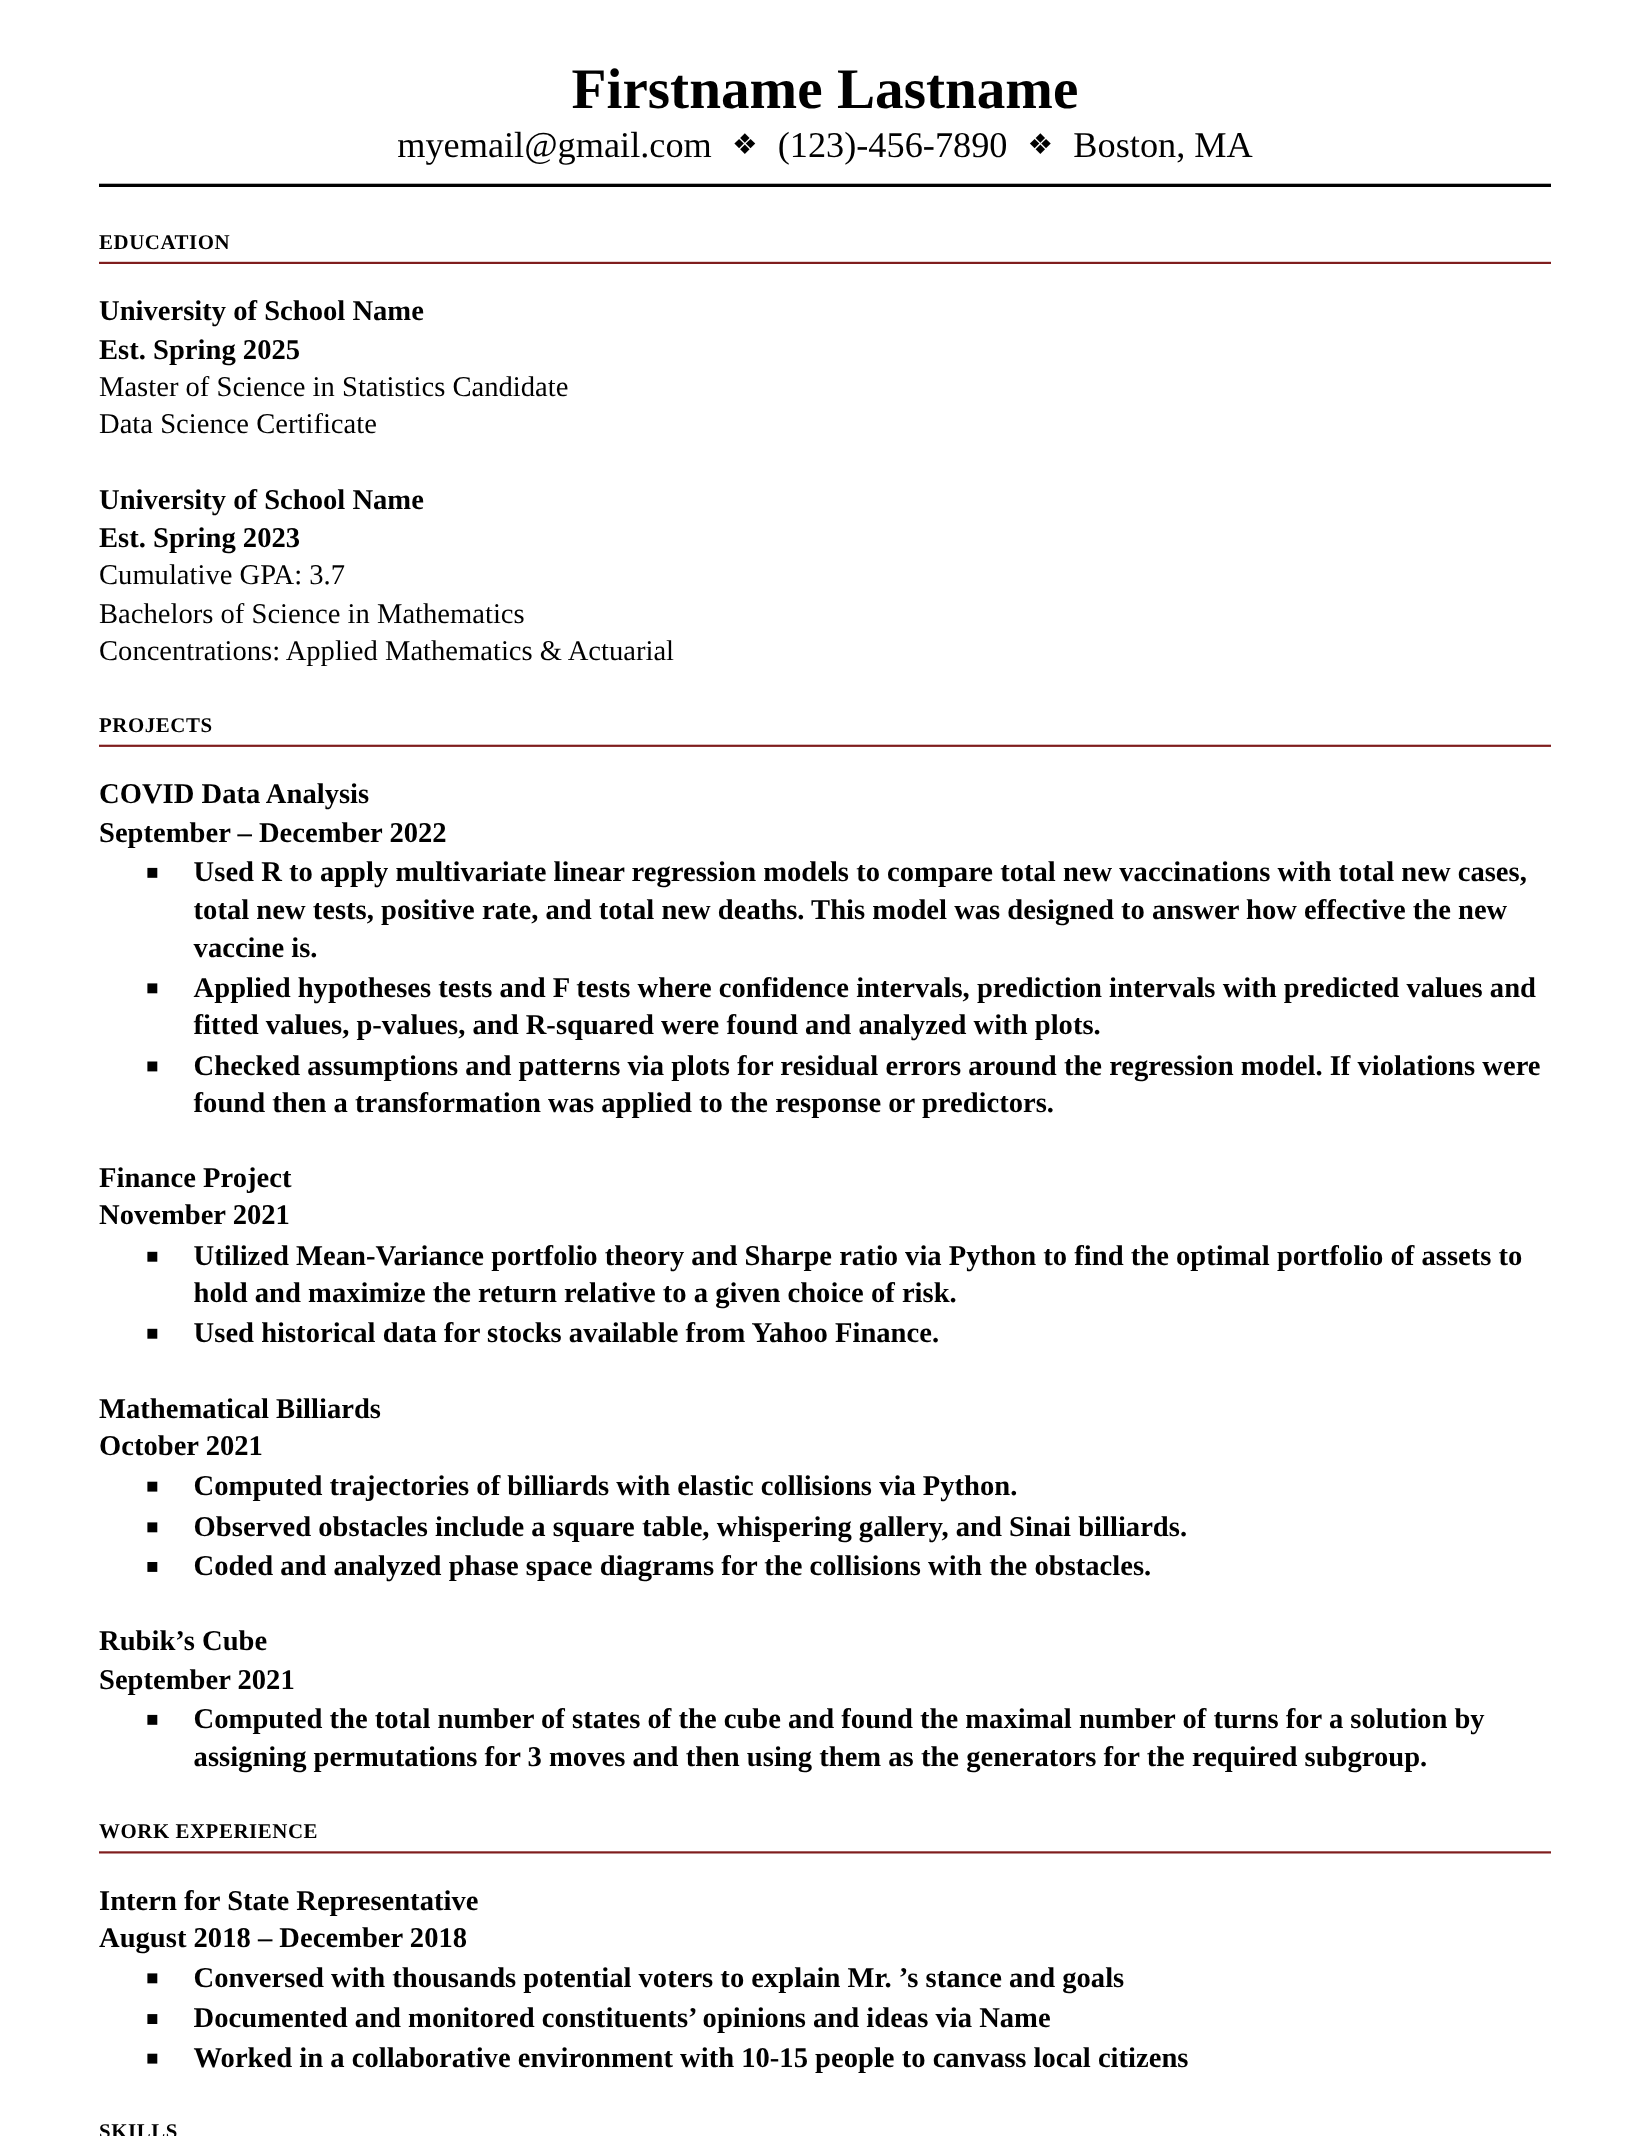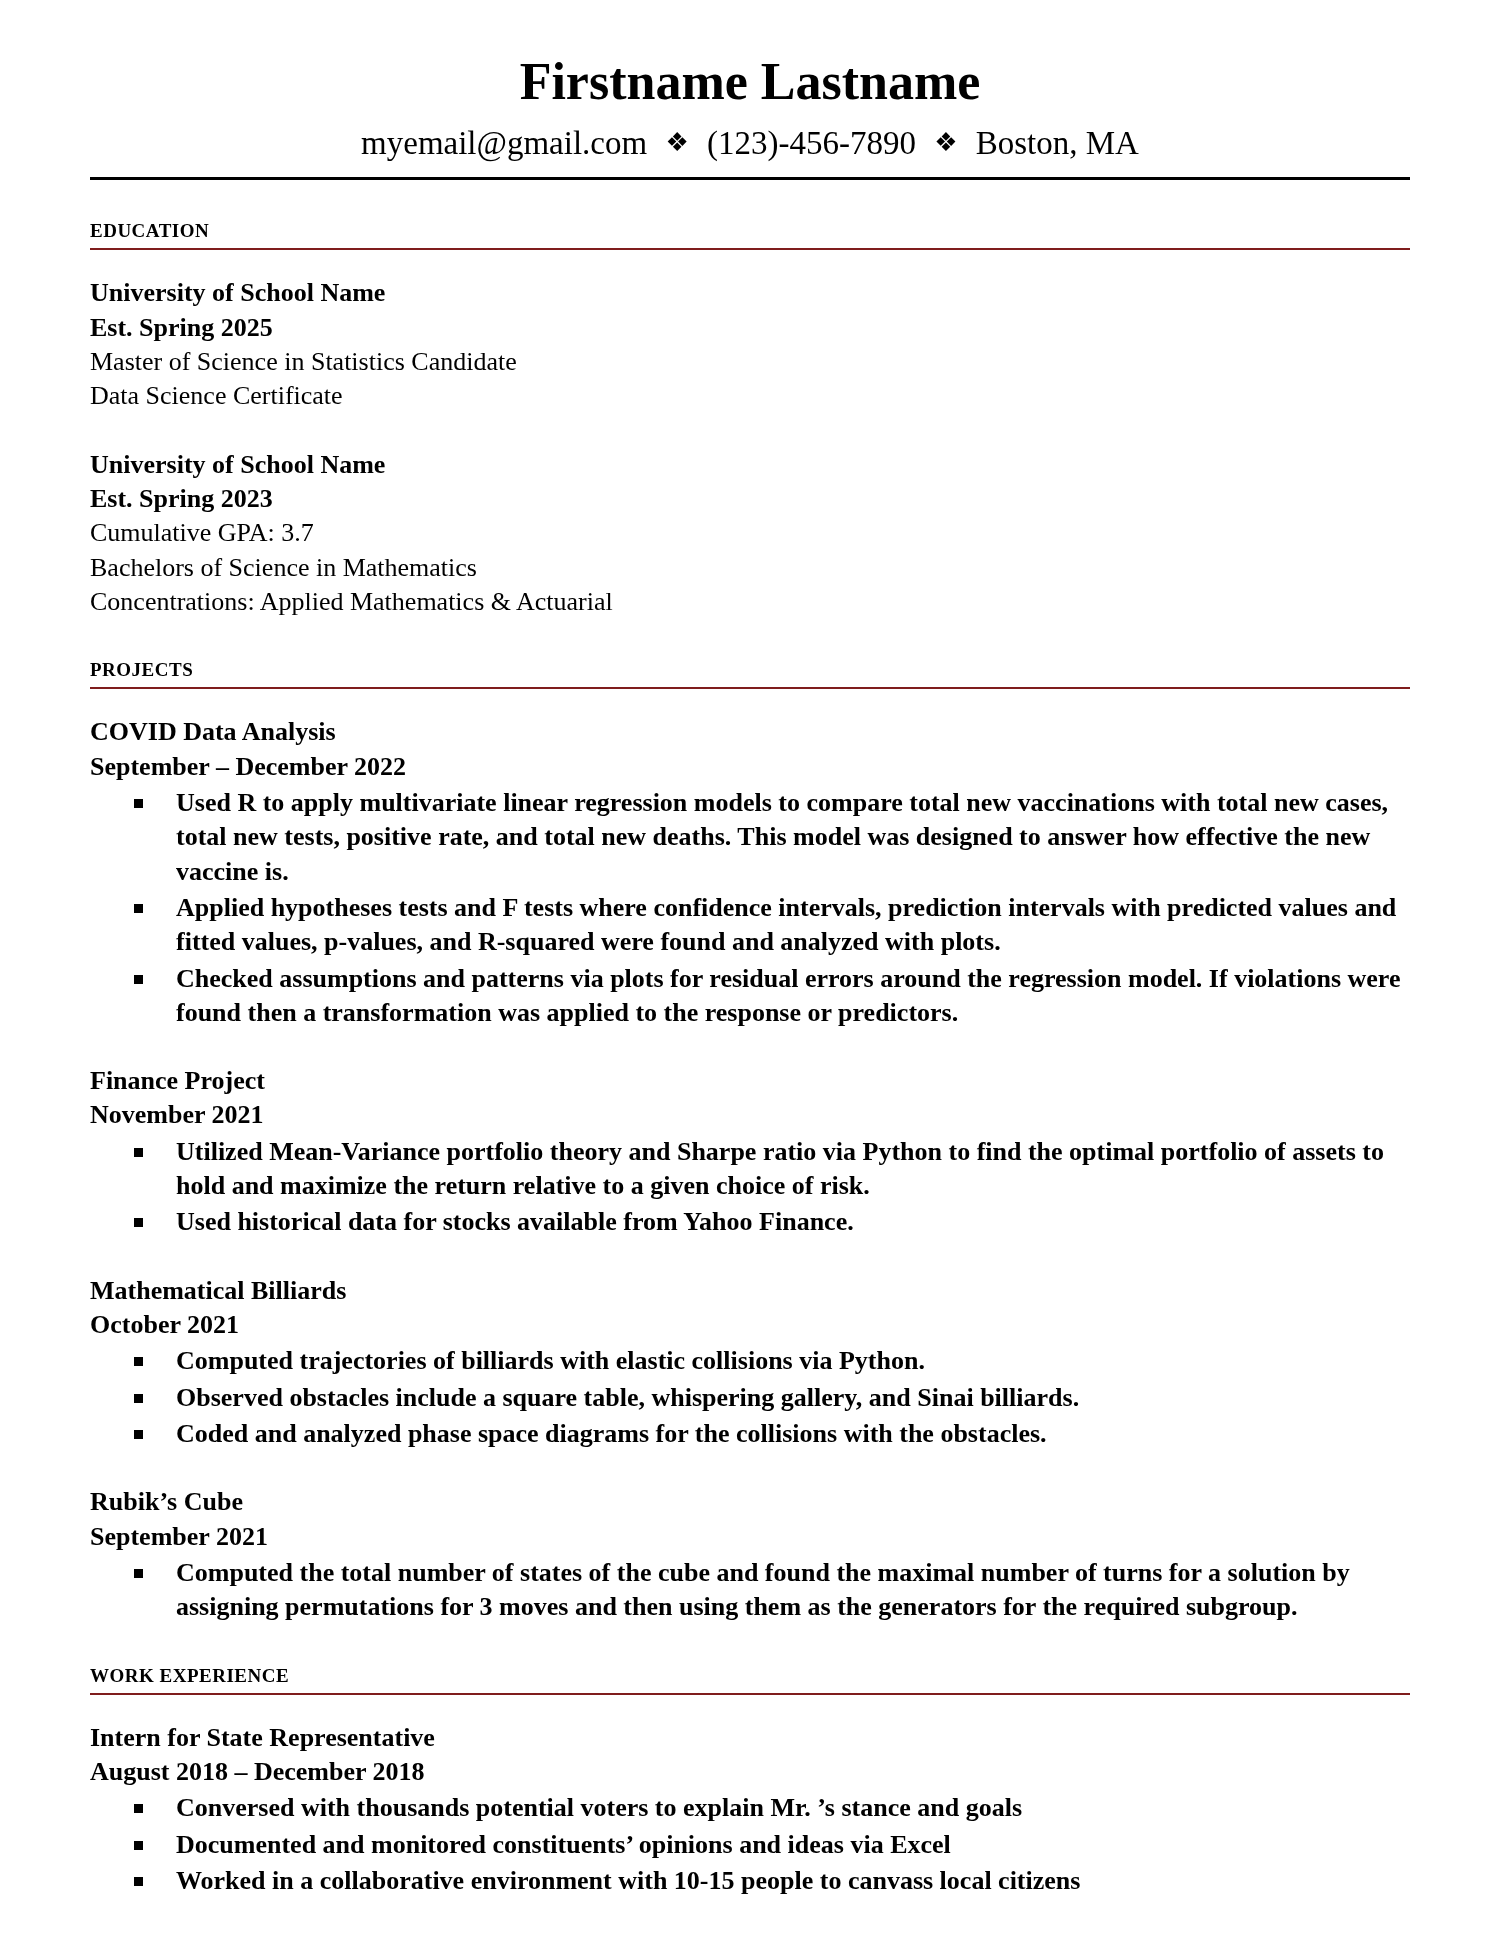--- a/index.html
+++ b/index.html
@@ -10,21 +10,21 @@
     color: #000000;
     font-family: "Liberation Serif", "DejaVu Serif", serif;
     font-size: 26px;
     line-height: 1.32;
   }
   .page { padding: 52px 90px 40px 90px; }
 
   
   .header { text-align: center; }
   .name { font-size: 52px; font-weight: bold; line-height: 1.15; }
-  .contact { font-size: 33px; margin-top: 10px; }
+  .contact { font-size: 33px; margin-top: 0; }
   .contact .sep { padding: 0 10px; font-size: 26px; position: relative; top: -3px; }
   .header-rule { border: none; border-top: 3px solid #000; margin-top: 12px; }
 
   
   .section { margin-top: 38px; }
   .section-title {
     font-weight: bold;
     font-size: 19px;
     letter-spacing: 0.5px;
     padding-bottom: 5px;
@@ -176,21 +176,21 @@
         <span class="entry-title">Intern for State Representative</span>
         <span class="entry-date">August 2018 – December 2018</span>
       </div>
       <div class="bullets">
         <div class="bullet">
           <span class="bullet-marker"></span>
           <span class="bullet-text">Conversed with thousands potential voters to explain Mr. ’s stance and goals</span>
         </div>
         <div class="bullet">
           <span class="bullet-marker"></span>
-          <span class="bullet-text">Documented and monitored constituents’ opinions and ideas via Excel</span>
+          <span class="bullet-text">Documented and monitored constituents’ opinions and ideas via Name</span>
         </div>
         <div class="bullet">
           <span class="bullet-marker"></span>
           <span class="bullet-text">Worked in a collaborative environment with 10-15 people to canvass local citizens</span>
         </div>
       </div>
     </div>
   </div>
 
   <div class="section">

